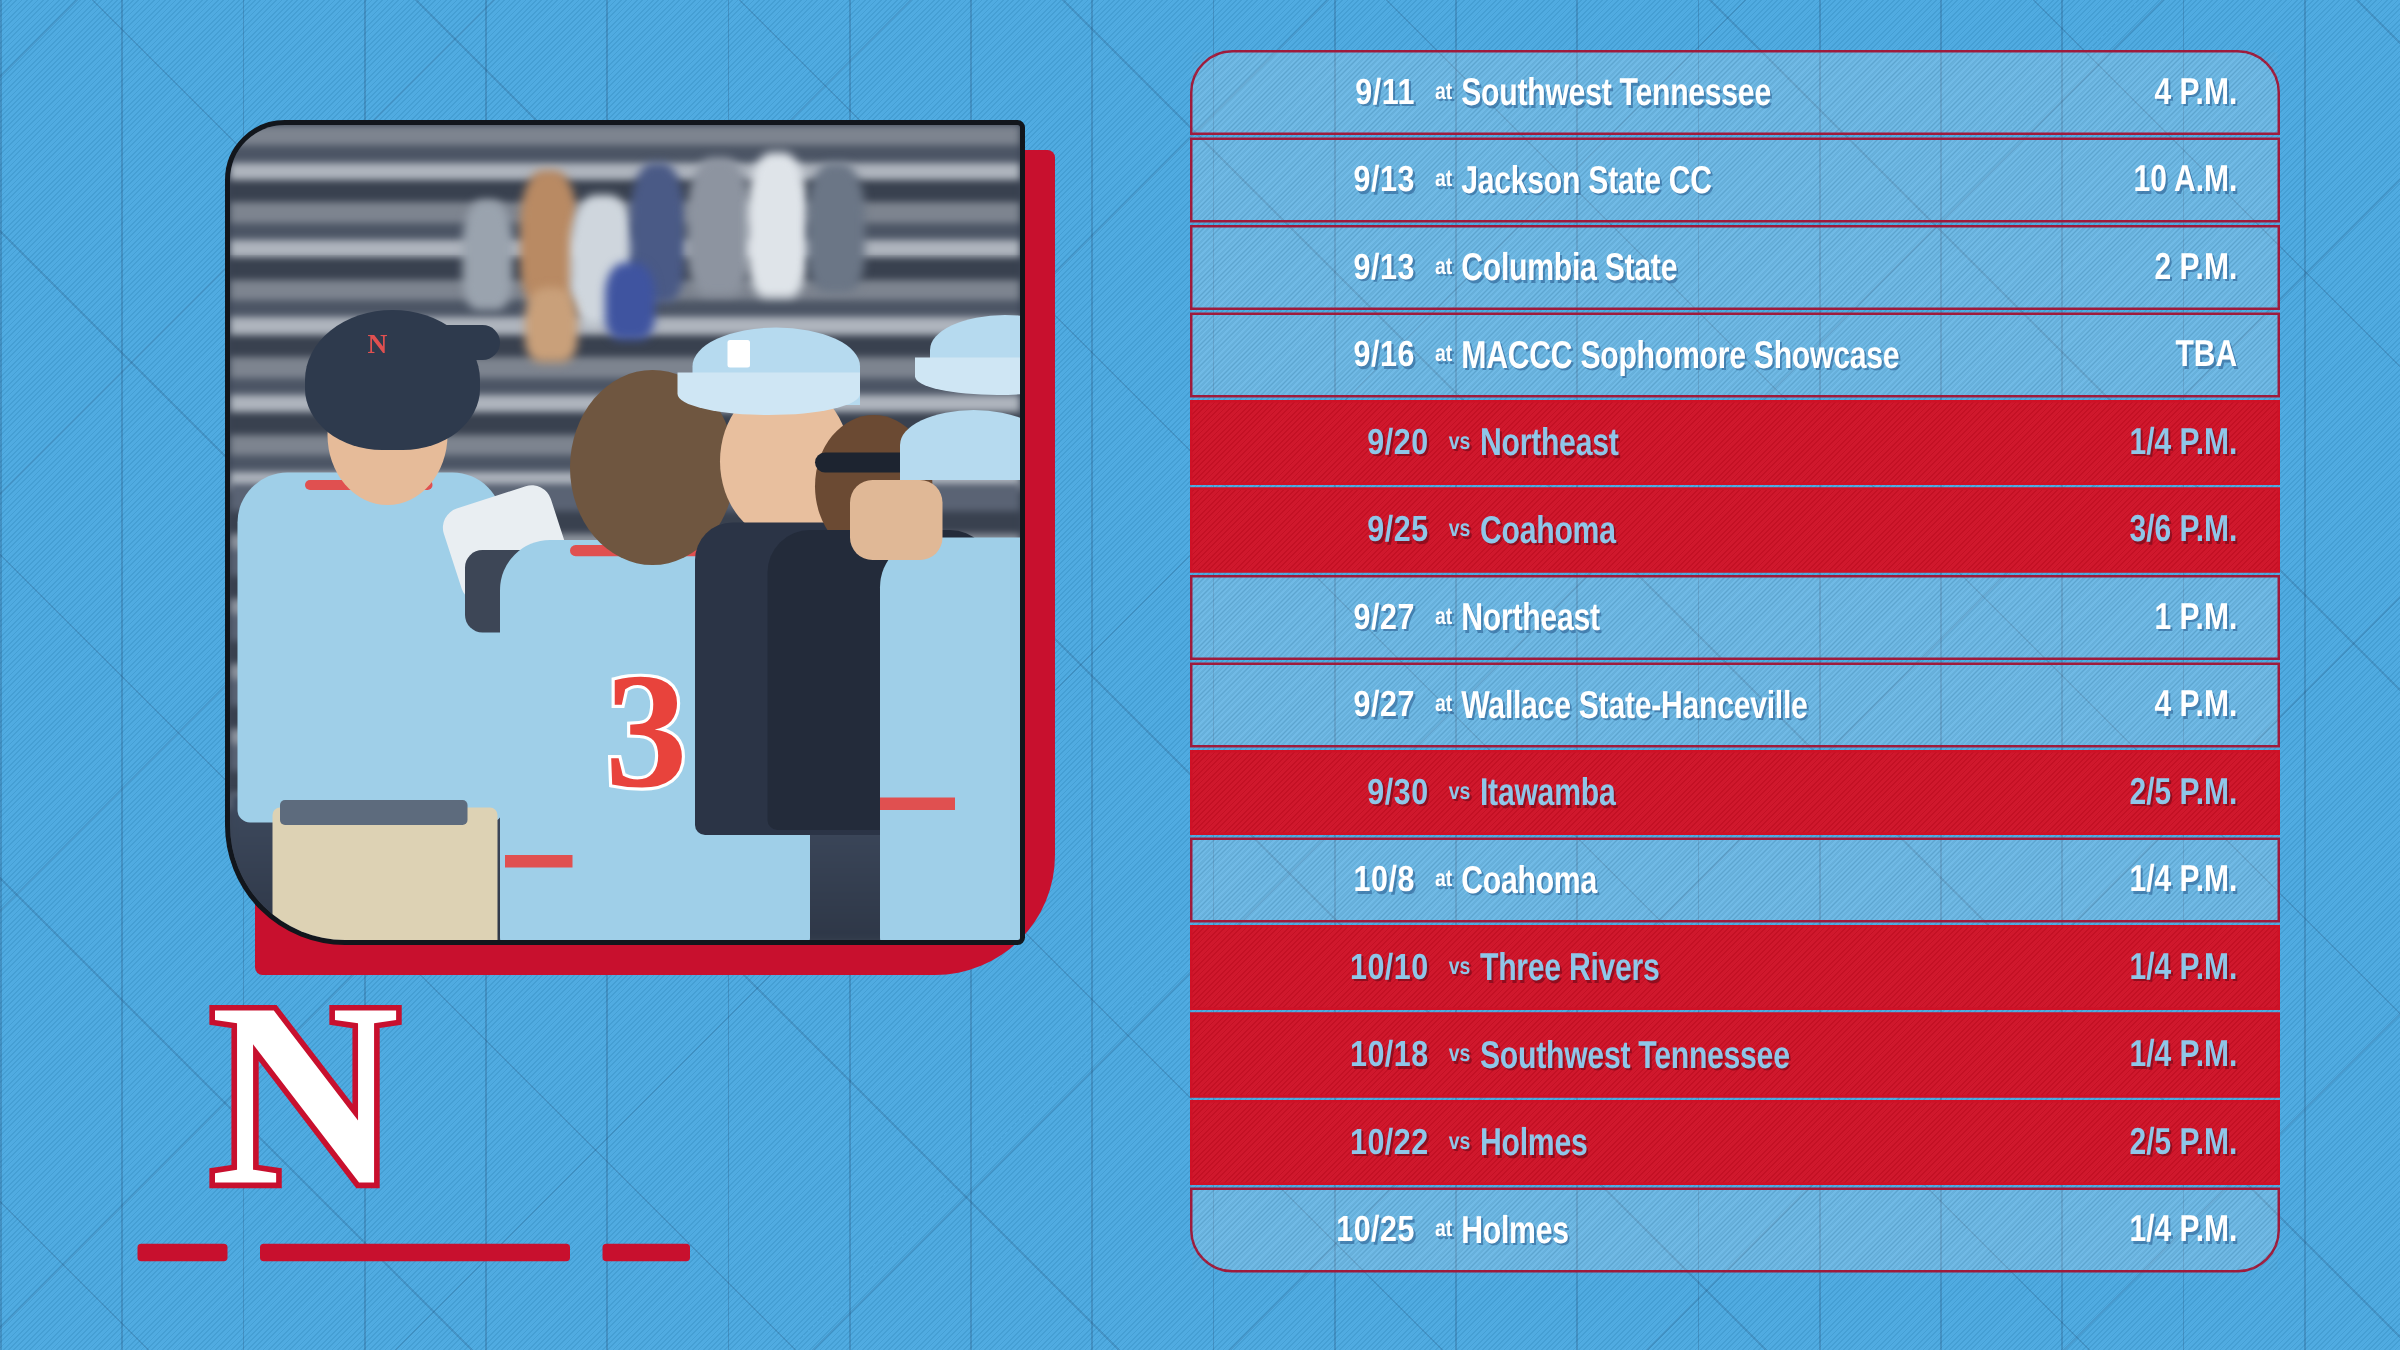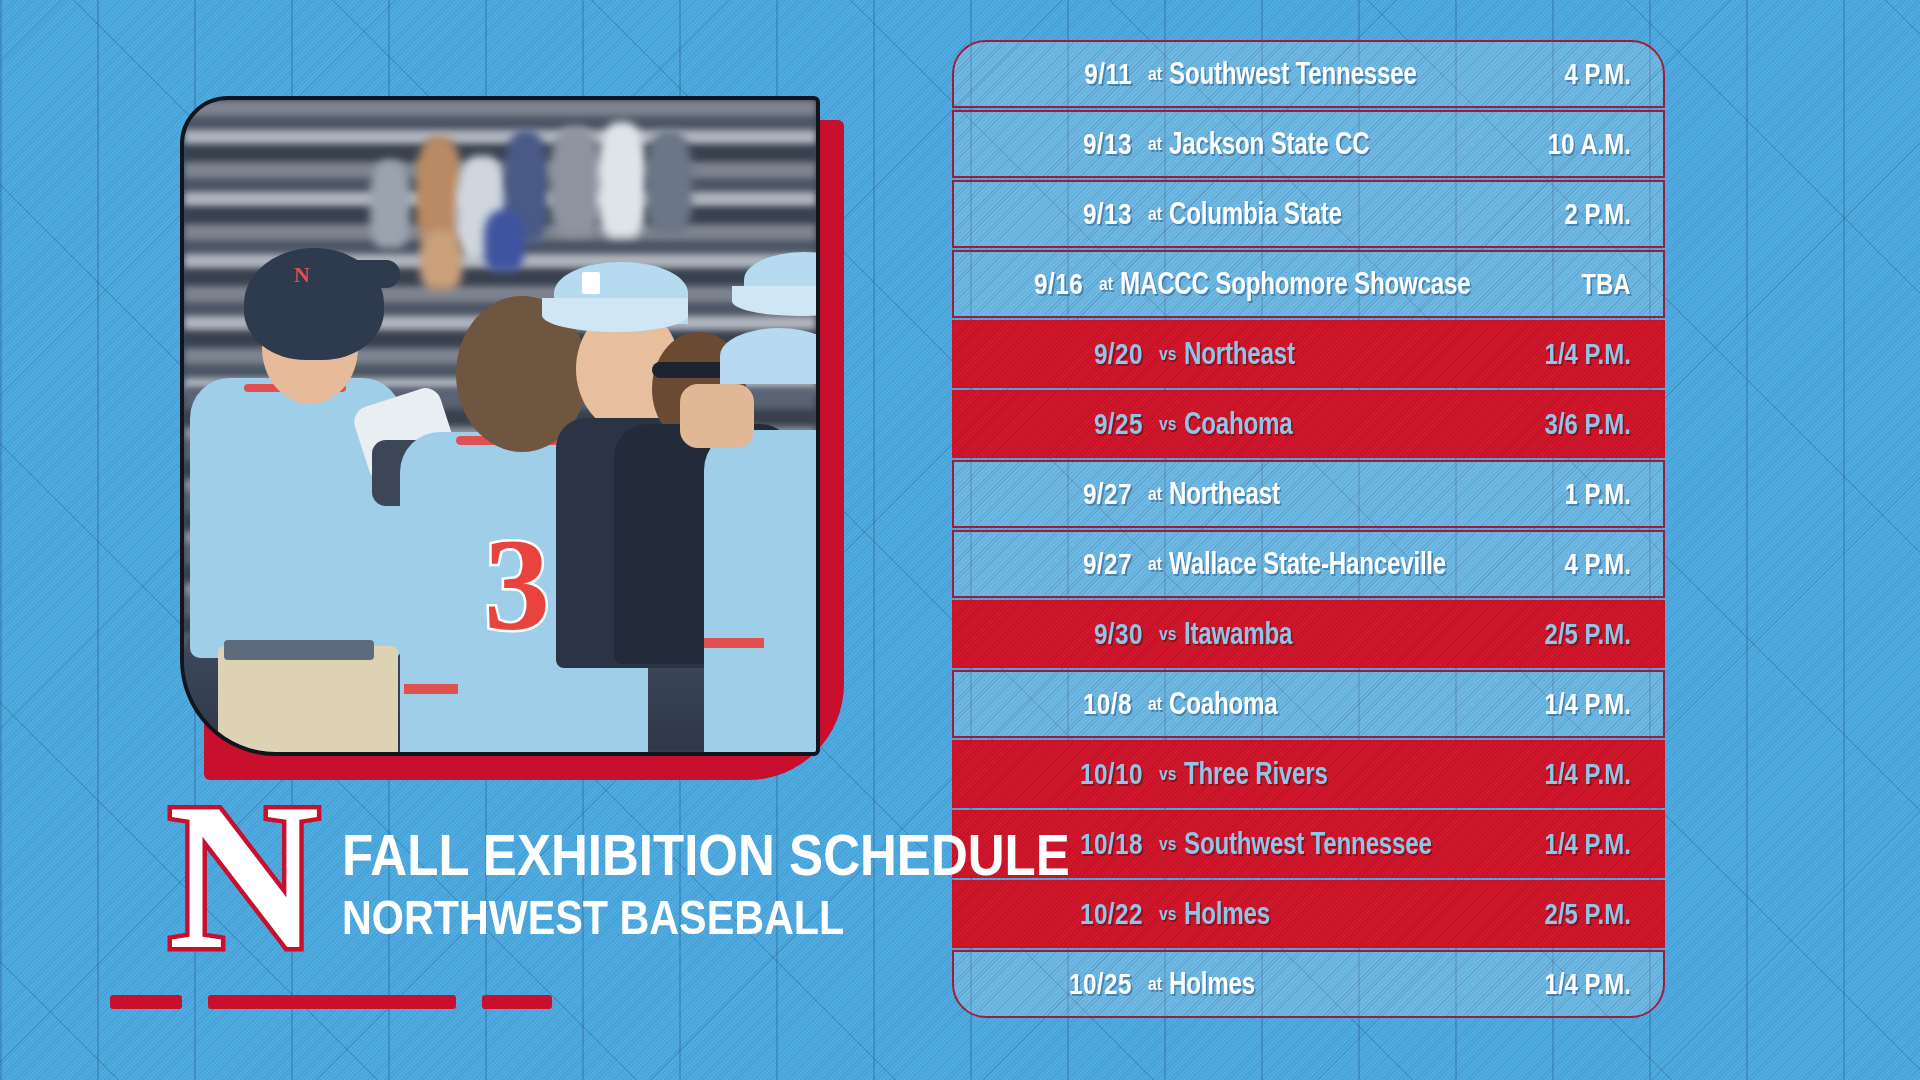--- a/index.html
+++ b/index.html
@@ -141,21 +141,21 @@
   }
   .stripe-red {
     position:absolute;
     background:#e05050;
   }
 
   
   #schedule {
     position:absolute;
     left:952px; top:40px;
-    width:713px;
+    width:872px;
   }
   .row {
     position:relative;
     height:68px;
     margin-bottom:2px;
     display:flex;
     align-items:center;
     padding:0 32px 0 28px;
   }
   .row.away {
@@ -448,24 +448,20 @@
         <div class="rowtex"></div>
         <div class="date">10/25</div>
         <div class="loc">at</div>
         <div class="opp">Holmes</div>
         <div class="time">1/4 P.M.</div>
       </div>
     </div>
 
   <div id="title-block">
     <div id="logo-n">N</div>
-    <div id="title-text">
-      <div id="main-title">FALL EXHIBITION SCHEDULE</div>
-      <div id="sub-title">NORTHWEST BASEBALL</div>
-    </div>
   </div>
 
   <div id="dashes">
       <div class="dash" style="width: 72px;"></div>
       <div class="dash" style="width: 248px;"></div>
       <div class="dash" style="width: 70px;"></div>
     </div>
 
 </div>
 

